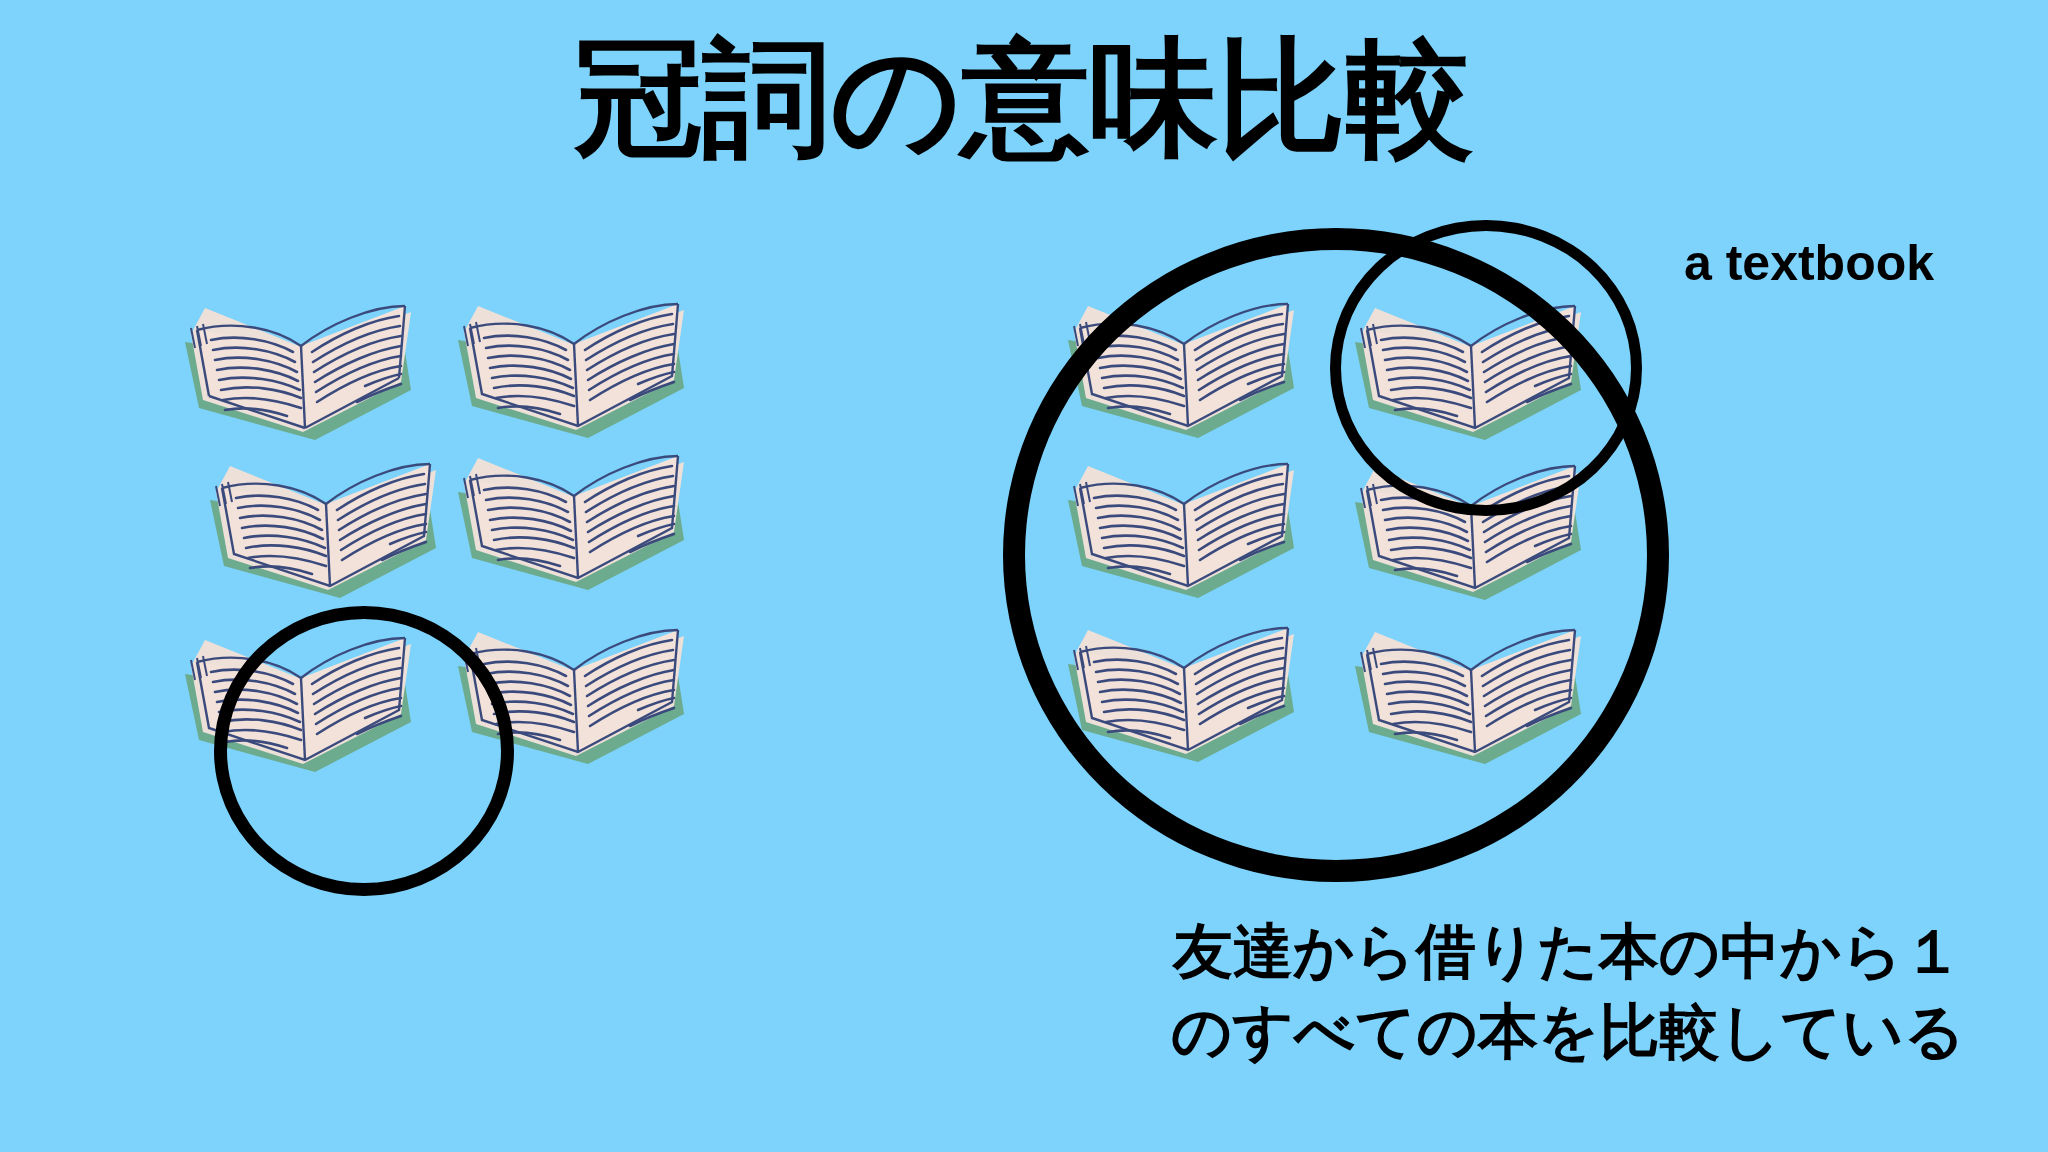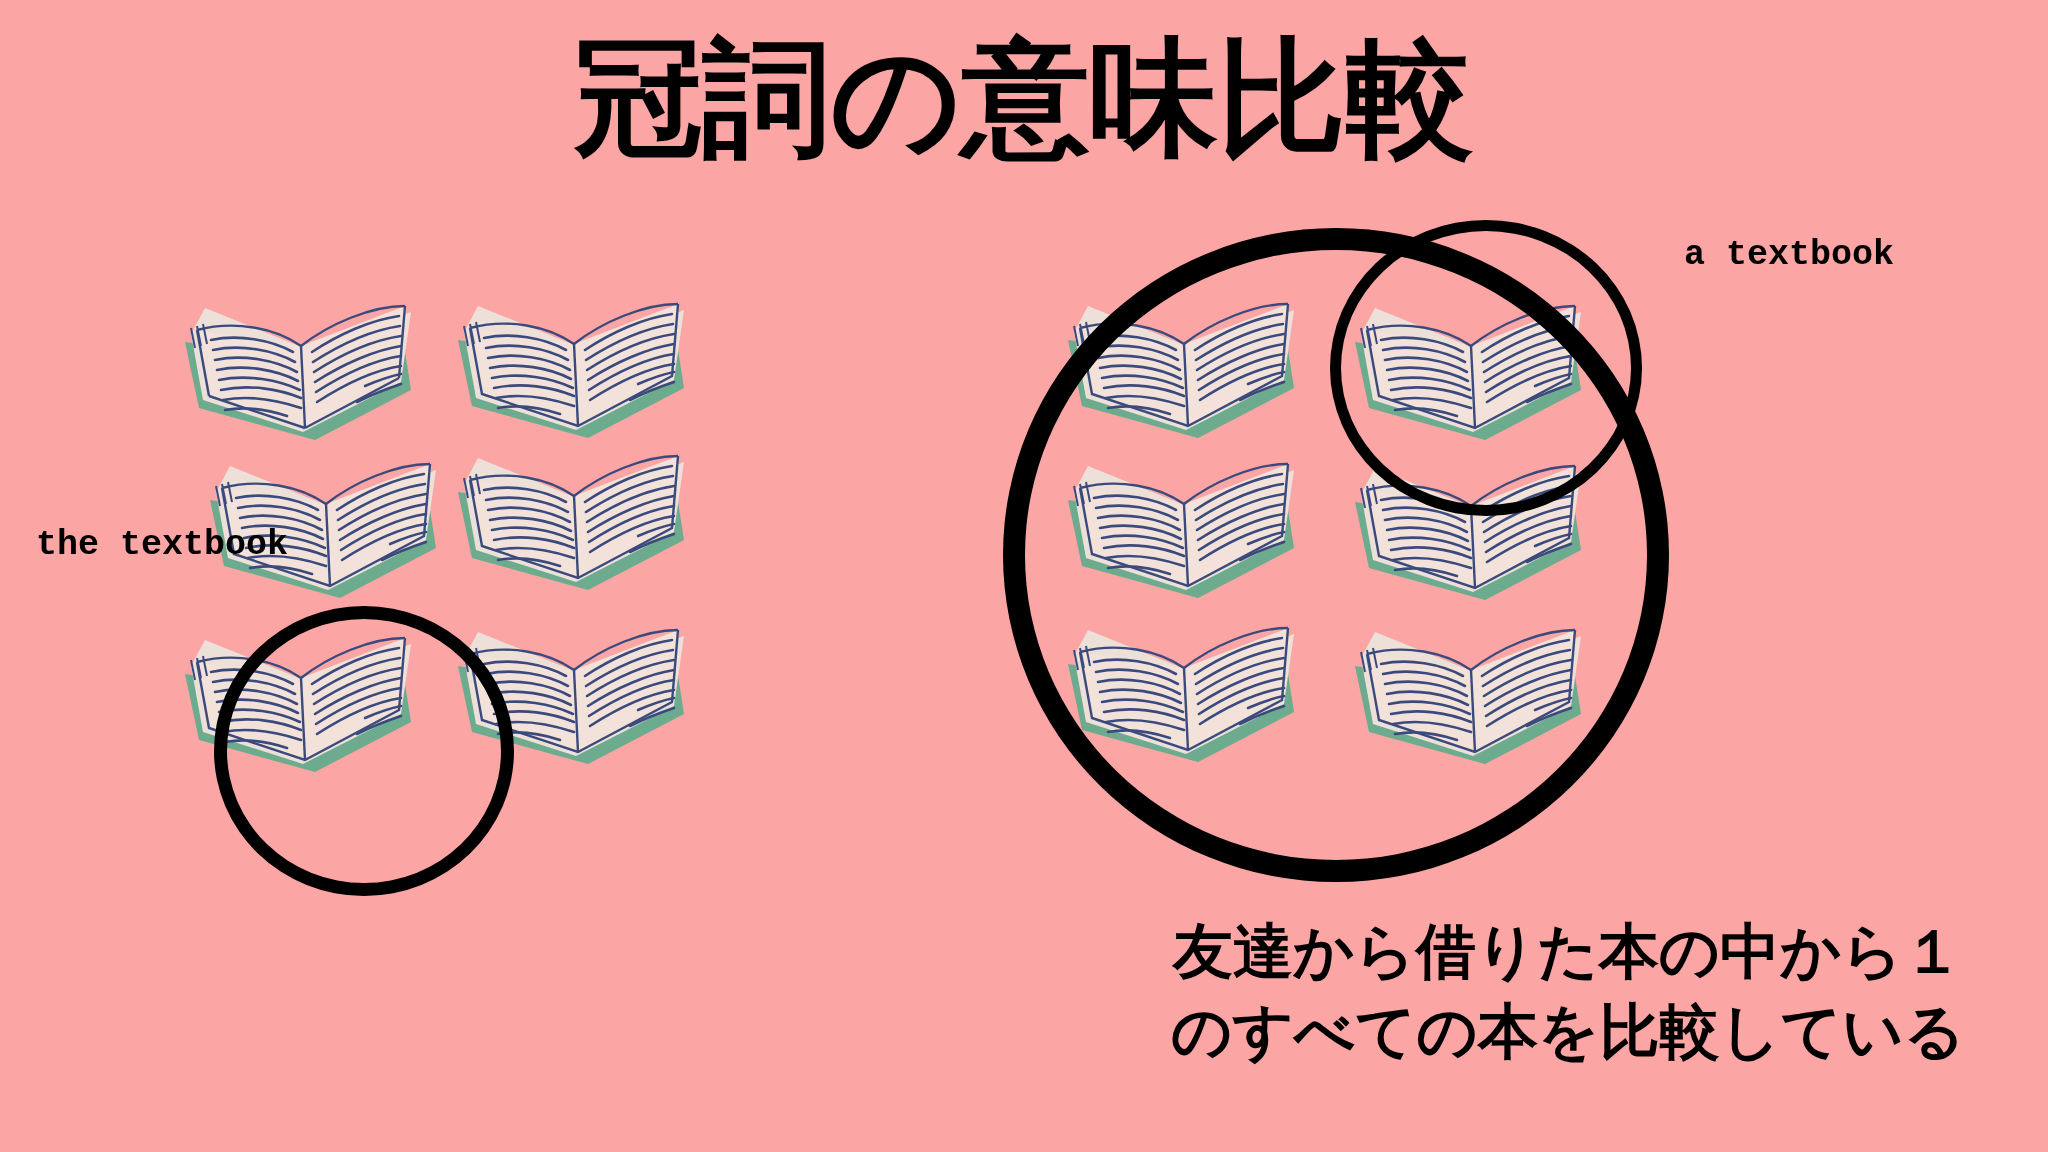--- a/index.html
+++ b/index.html
@@ -4,21 +4,21 @@
 <style>
   html, body {
     margin: 0;
     padding: 0;
     background: #ffffff;
   }
   #stage {
     position: relative;
     width: 2048px;
     height: 1152px;
-    background: #fca5a5;
+    background: #7dd3fc;
     overflow: hidden;
     font-family: "Liberation Sans", "DejaVu Sans", sans-serif;
   }
   
   #title {
     position: absolute;
     left: 0;
     top: 24px;
     width: 2048px;
     text-align: center;
@@ -58,23 +58,23 @@
     border-width: 22px;
   }
   #ring-a {
     left: 1330px; top: 220px;
     width: 312px; height: 296px;
     border-width: 11px;
   }
   
   .inline-label {
     position: absolute;
-    font-family: Liberation Mono, monospace;
+    font-family: Liberation Sans, sans-serif;
     font-weight: 700;
-    font-size: 35px;
+    font-size: 50px;
     color: #000000;
     white-space: nowrap;
     line-height: 1;
   }
   #label-the { left: 36px; top: 528px; }
   #label-a   { left: 1684px; top: 238px; }
 
   
   .caption {
     position: absolute;
@@ -519,21 +519,20 @@
         <path d="M190 96 C204 90 216 86 226 84"></path>
           <path d="M182 112 C198 104 214 98 226 94"></path>
       </g>
     </svg>
   </div>
 
   <div id="ring-all" class="ring"></div>
   <div id="ring-a" class="ring"></div>
   <div id="ring-the" class="ring"></div>
 
-  <div id="label-the" class="inline-label">the textbook</div>
 
   <div id="label-a" class="inline-label">a textbook</div>
 
 
   <div id="caption-right" class="caption">
     <span class="line">友達から借りた本の中から１</span>
     <span class="line">のすべての本を比較している</span>
   </div>
 
 </div>

